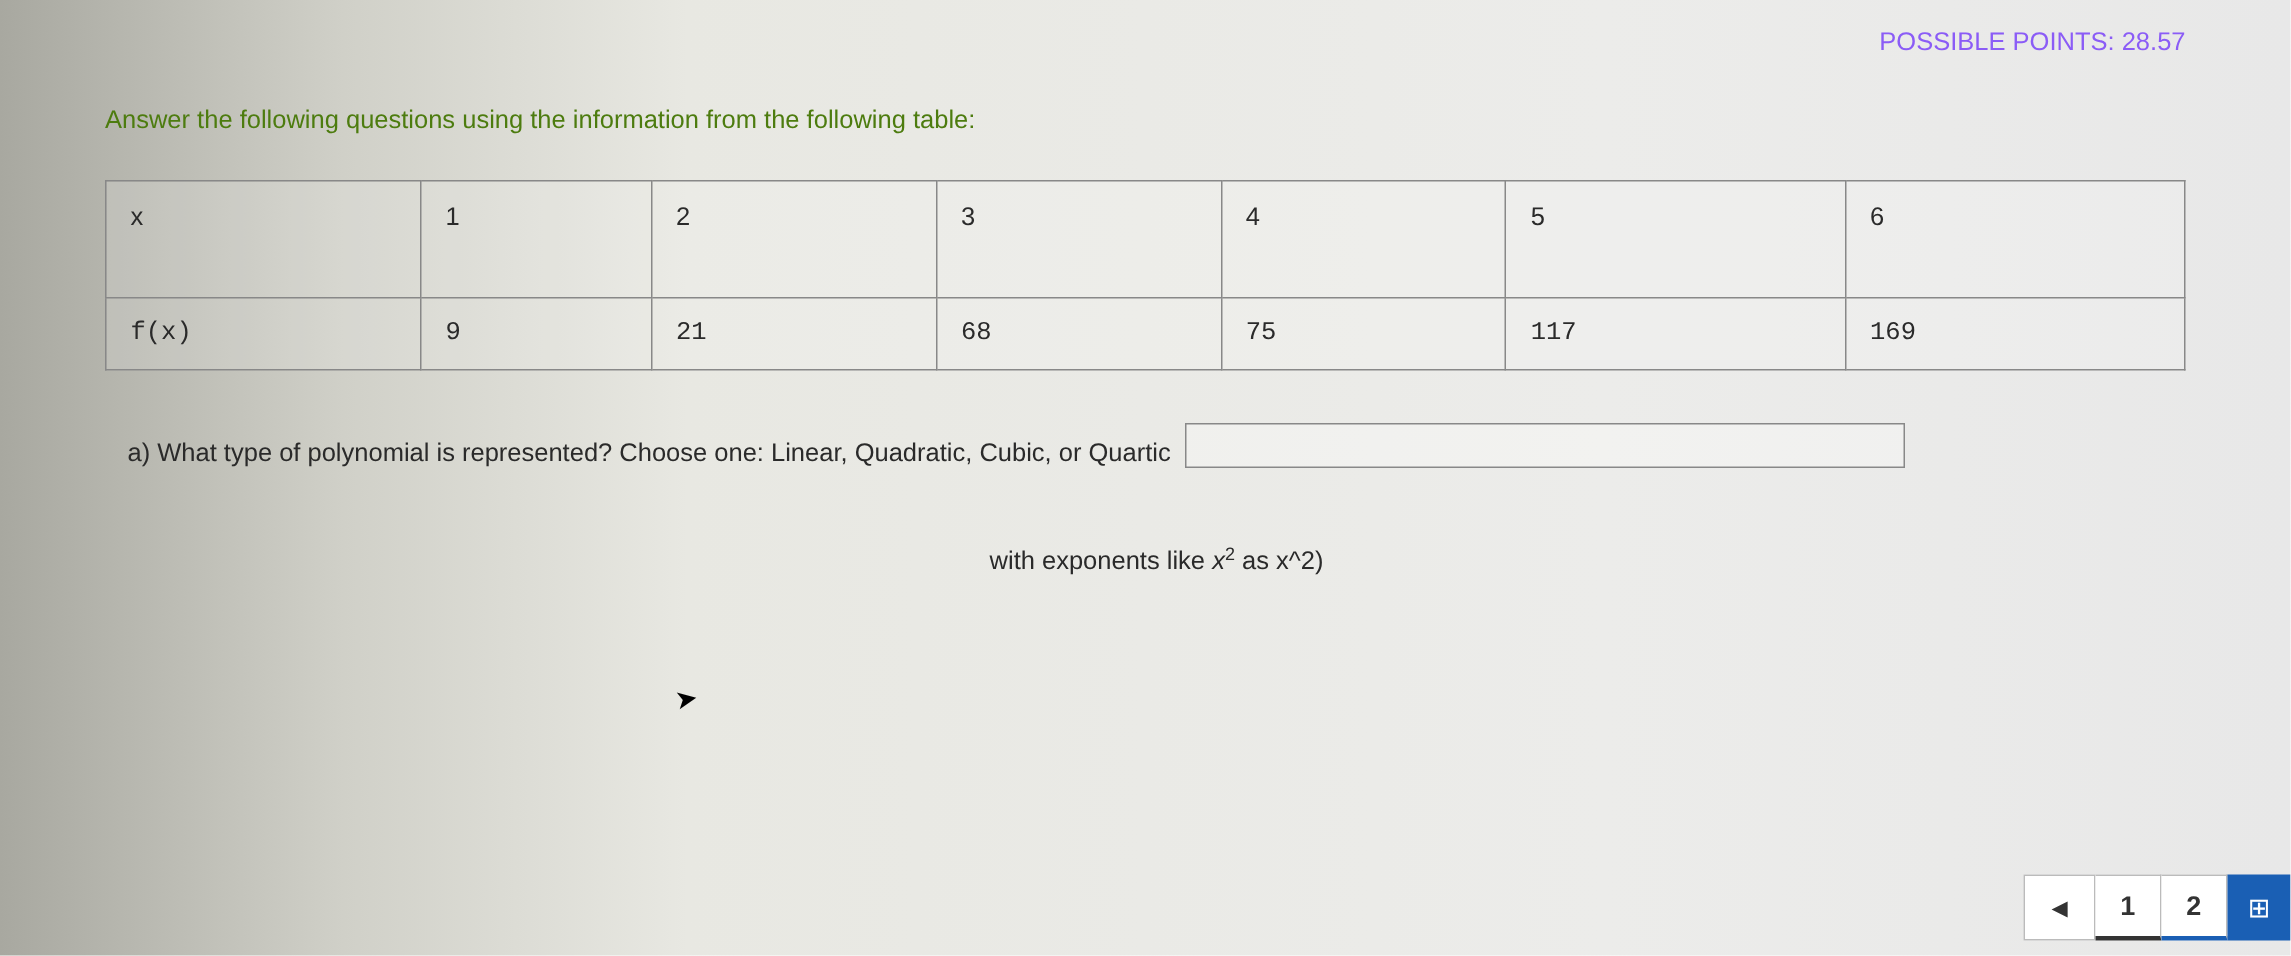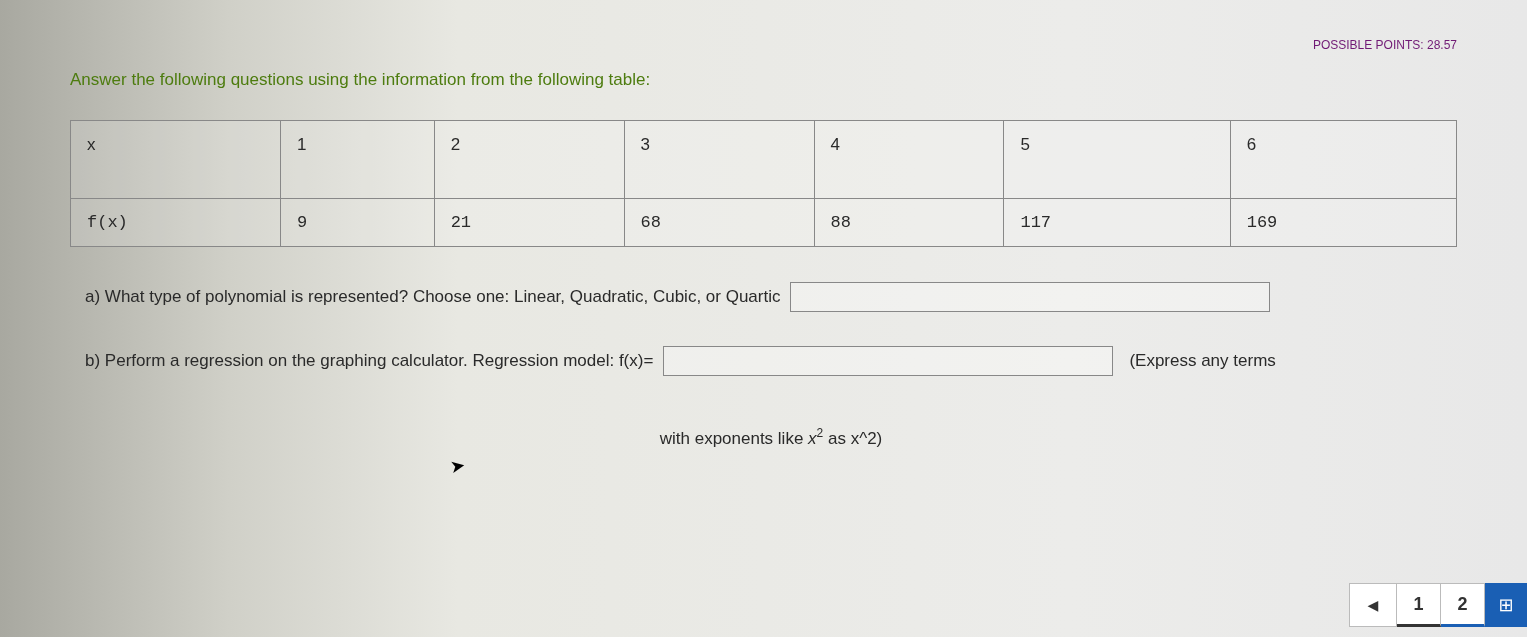--- a/index.html
+++ b/index.html
@@ -13,23 +13,22 @@
       width: 1527px;
       height: 637px;
       position: relative;
       color: #2a2a2a;
       overflow: hidden;
     }
     .points-header {
       position: absolute;
       top: 18px;
       right: 70px;
-      font-size: 12px;
-      color: #701a75;
-      margin-top: 20px;
+      font-size: 17px;
+      color: #8b5cf6;
     }
     .content {
       padding: 70px 70px 0 70px;
     }
     .intro {
       font-size: 17px;
       color: #4d7c0f;
       margin-bottom: 30px;
     }
     table.data-table {
@@ -53,21 +52,21 @@
     }
     table.data-table td:first-child {
       width: 210px;
     }
     .question-line {
       font-size: 17px;
       color: #2a2a2a;
       margin-bottom: 34px;
       margin-left: 15px;
       display: flex;
-      align-items: center;
+      align-items: flex-end;
       flex-wrap: wrap;
       gap: 10px;
     }
     .answer-input-a {
       border: 1px solid #888;
       background: rgba(255,255,255,0.3);
       height: 30px;
       width: 480px;
       display: inline-block;
       padding: 4px 6px;
@@ -182,37 +181,32 @@
       <td>3</td>
       <td>4</td>
       <td>5</td>
       <td>6</td>
     </tr>
     <tr>
       <td>f(x)</td>
       <td>9</td>
       <td>21</td>
       <td>68</td>
-      <td>88</td>
+      <td>75</td>
       <td>117</td>
       <td>169</td>
     </tr>
   </tbody>
     </table>
 
   <div class="question-line">
     <span>a)  What type of polynomial is represented?  Choose one: Linear, Quadratic, Cubic, or Quartic</span>
     <input type="text" class="answer-input-a" value="" style="">
   </div>
 
-  <div class="question-line">
-    <span>b)  Perform a regression on the graphing calculator.  Regression model: f(x)=</span>
-    <input type="text" class="answer-input-b" value="" style="">
-    <span class="trail-suffix">(Express any terms</span>
-  </div>
 
   <div class="hint-line">
     <span>with exponents like </span><span class="italic">x</span><span class="sup">2</span><span> as x^2)</span>
   </div>
 
 </div>
 
 <div class="cursor">➤</div>
 
 <div class="nav-footer">

